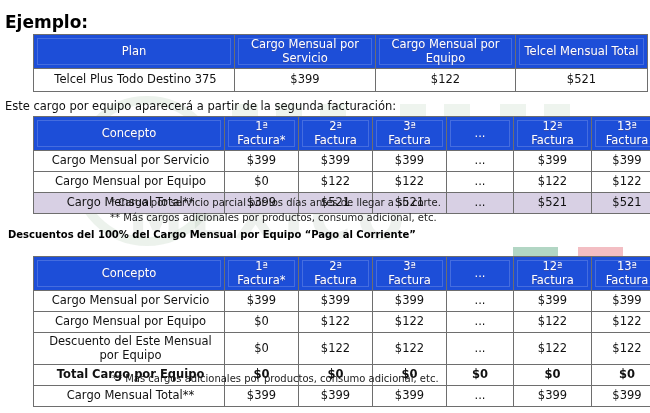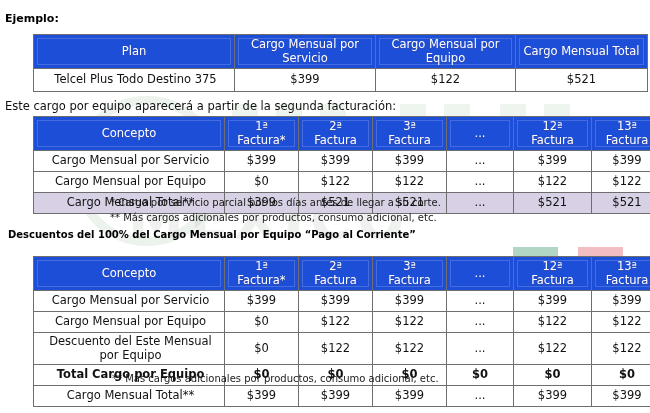--- a/index.html
+++ b/index.html
@@ -74,21 +74,21 @@
 
   
   #content {
     position: relative;
     z-index: 1;
   }
 
   .section-title {
     position: absolute;
     font-weight: bold;
-    font-size: 11px;
+    font-size: 17px;
     color: #000000;
     white-space: nowrap;
   }
   #title-ejemplo { left: 5px; top: 12px; }
   #title-descuentos { left: 8px; top: 229px; font-size: 10px; }
 
   .intro-line {
     position: absolute;
     left: 5px;
     font-size: 11.5px;
@@ -203,21 +203,21 @@
 <div id="content">
 
   <div class="section-title" id="title-ejemplo">Ejemplo:</div>
 
   <table class="grid" id="table-plan">
     <thead>
       <tr>
         <th>Plan</th>
         <th>Cargo Mensual por Servicio</th>
         <th>Cargo Mensual por Equipo</th>
-        <th>Cargo Mensual Total</th>
+        <th>Telcel Mensual Total</th>
       </tr>
     </thead>
     <tbody>
       <tr>
         <td class="lbl">Telcel Plus Todo Destino 375</td>
         <td>$399</td>
         <td>$122</td>
         <td>$521</td>
       </tr>
     </tbody>

